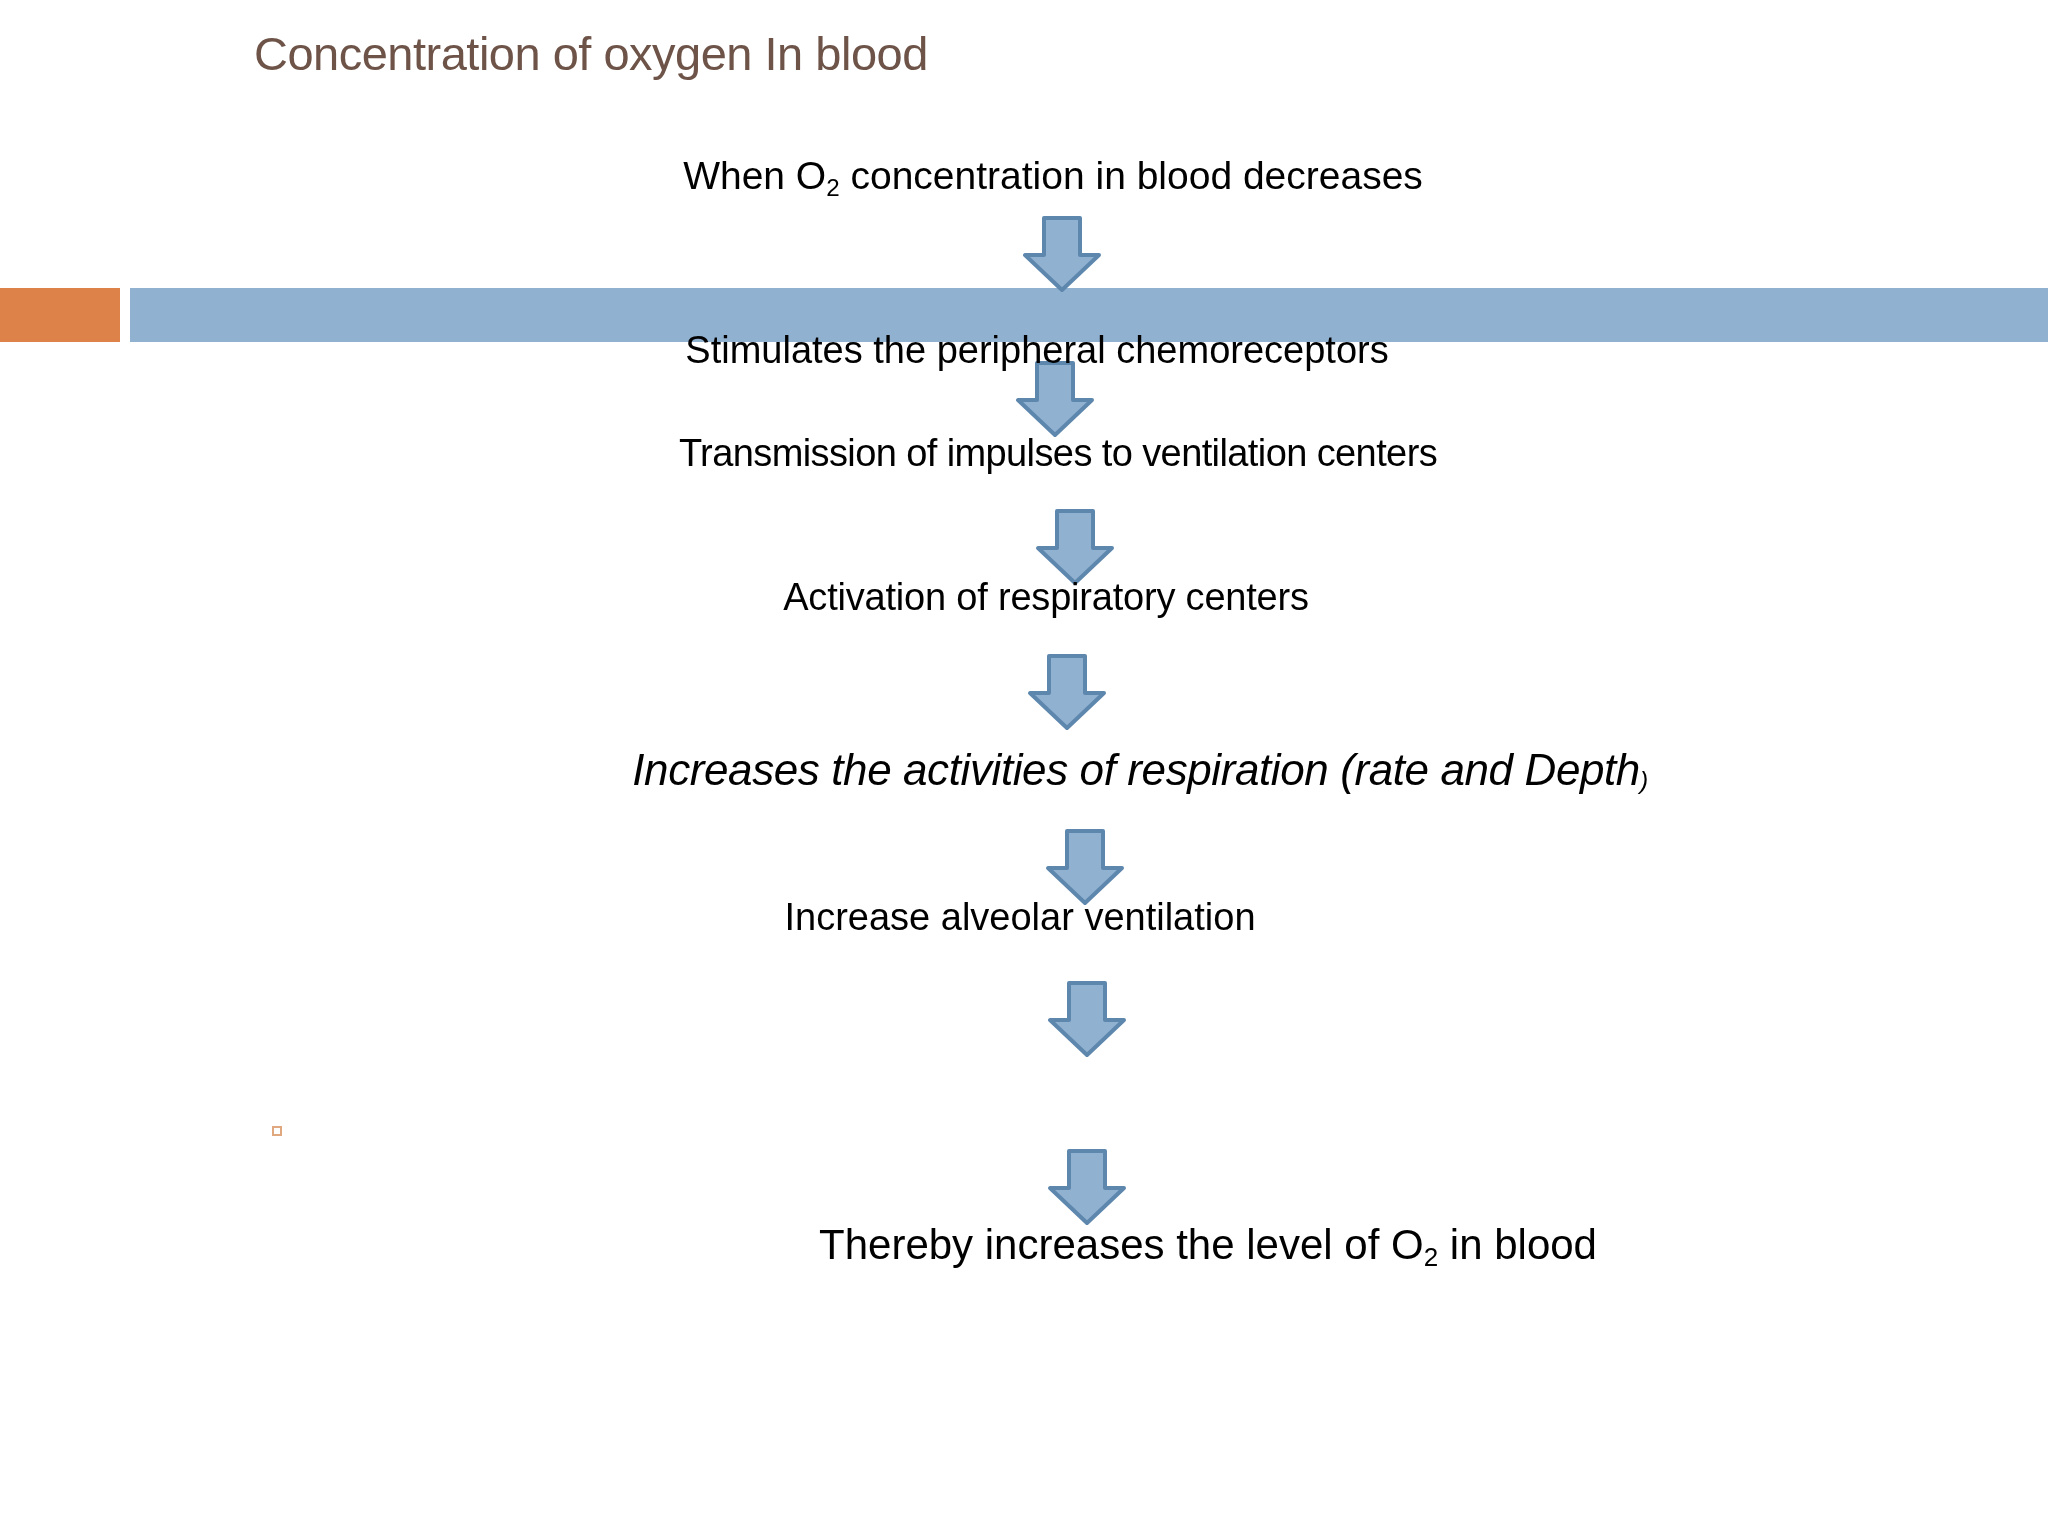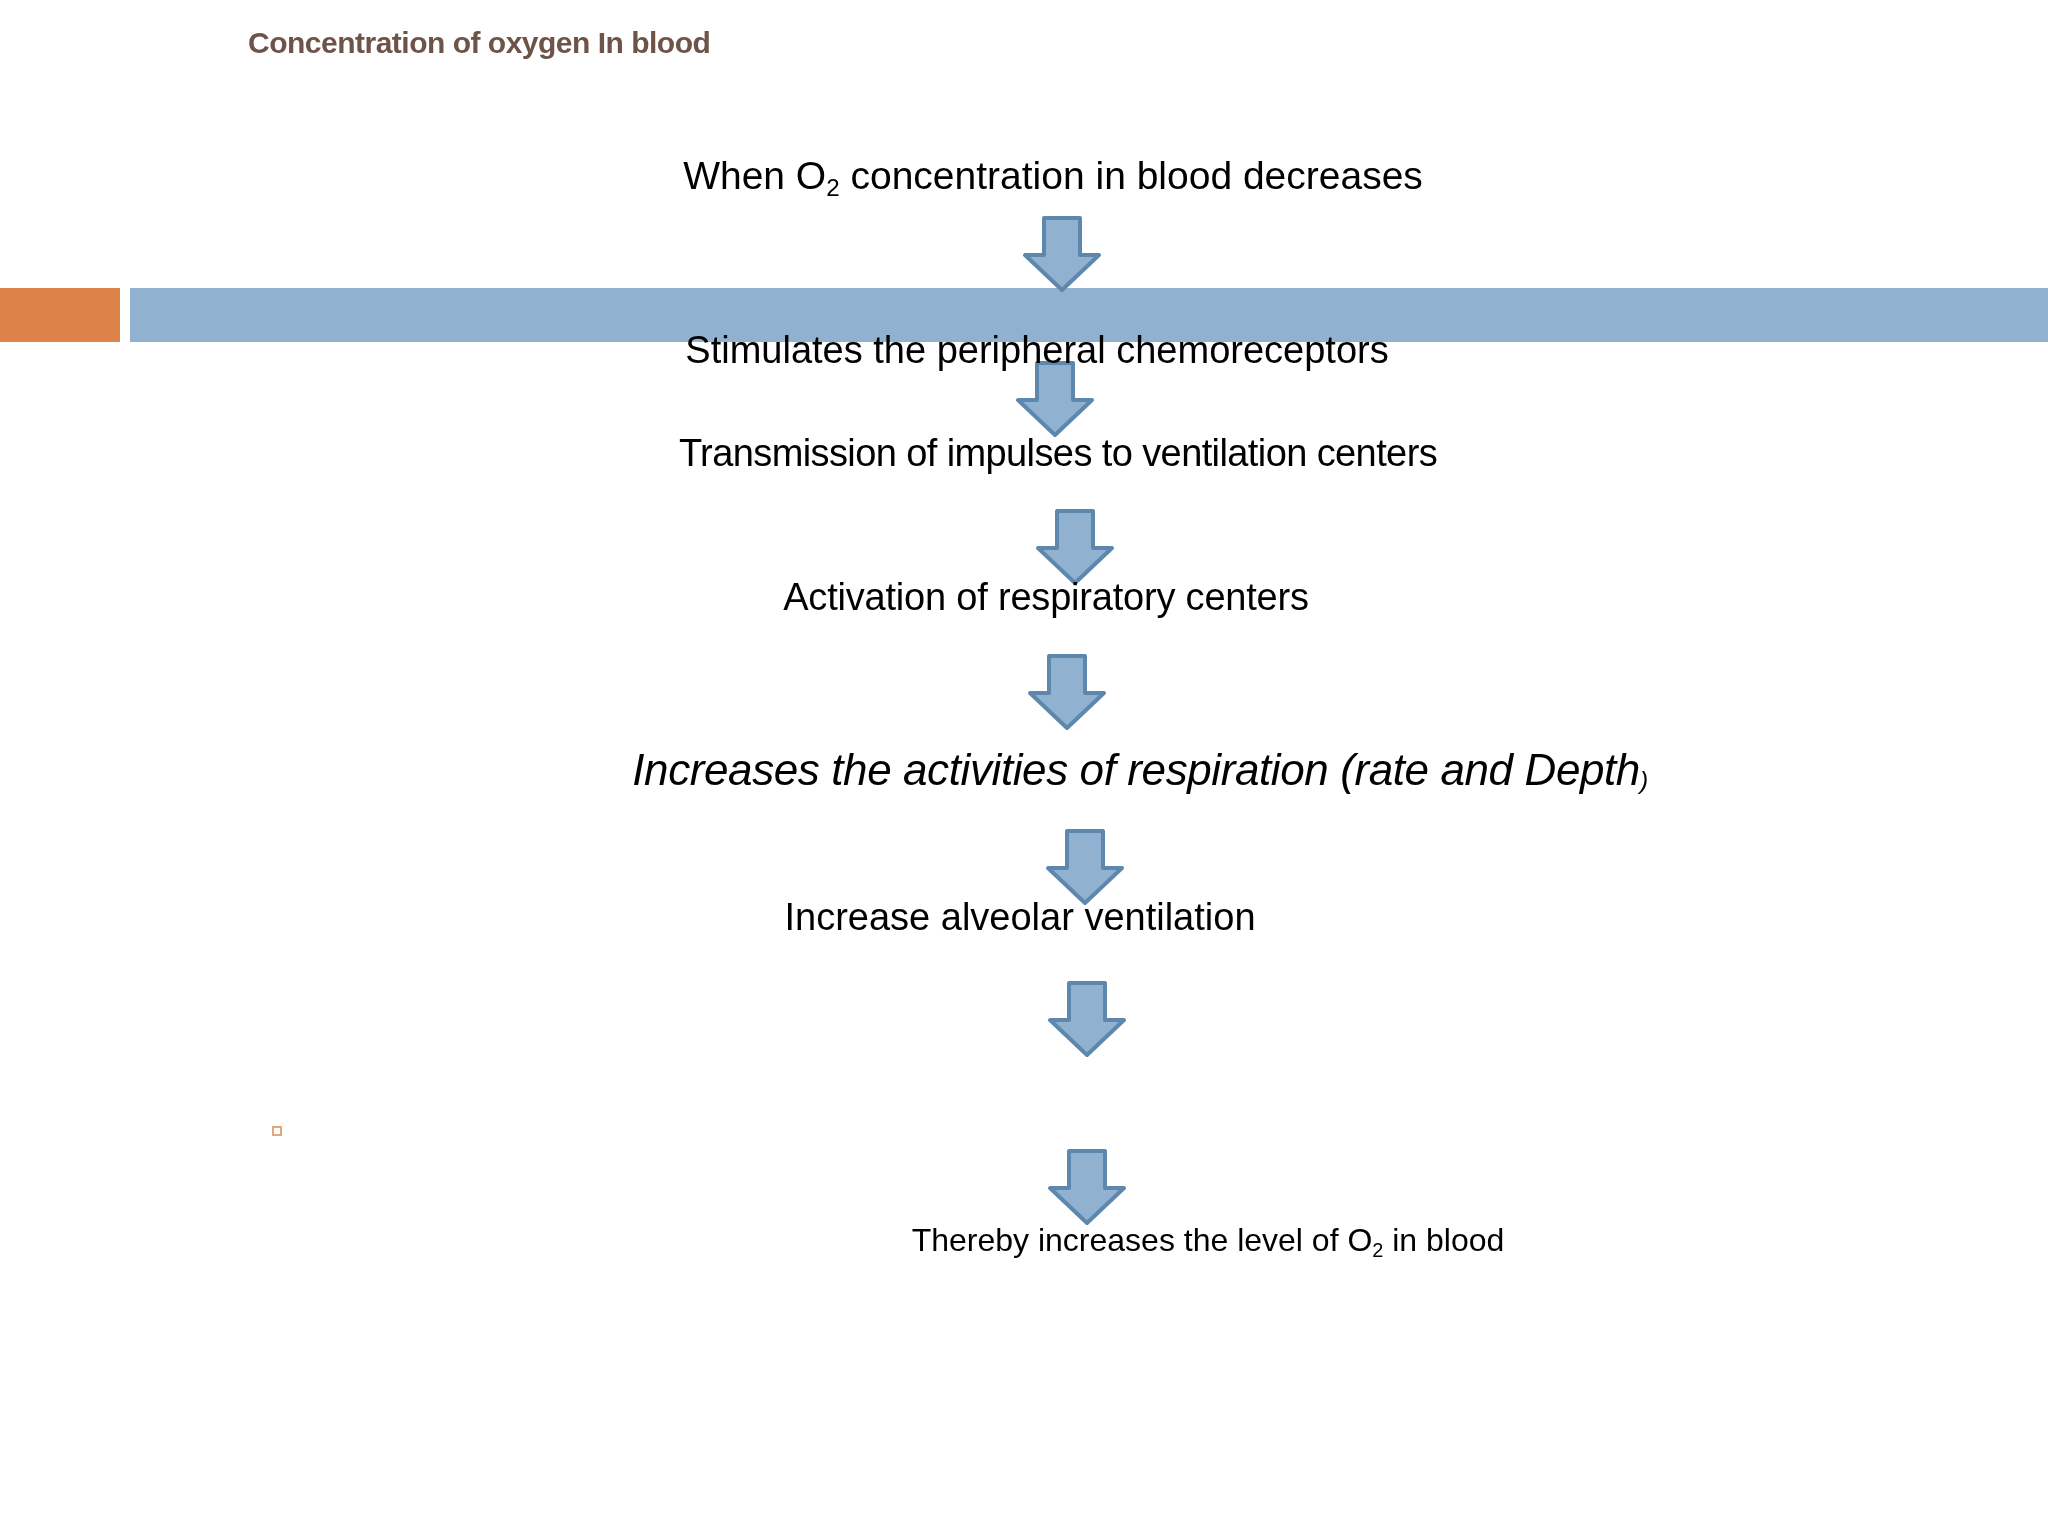--- a/index.html
+++ b/index.html
@@ -22,24 +22,24 @@
     position: absolute;
     left: 0; top: 0;
     width: 2048px;
     height: 1536px;
     background: #ffffff;
   }
 
   
   #slide-title {
     position: absolute;
-    left: 248px;
+    left: 254px;
     top: 26px;
-    font-size: 30px;
-    font-weight: bold;
+    font-size: 47px;
+    font-weight: normal;
     letter-spacing: -0.5px;
     color: #6E5448;
     white-space: nowrap;
     font-family: "Liberation Sans", sans-serif;
   }
 
   
   #accent-bar-orange {
     position: absolute;
     left: 0px;
@@ -80,21 +80,21 @@
     transform: translateX(-50%);
   }
 
   #row-0 { left: 1053px; top: 156px; font-size: 39px; }
   #row-1 { left: 1037px; top: 293px; font-size: 38px; margin-top: 38px; }
   #row-2 { left: 1058px; top: 434px; font-size: 38px; letter-spacing: -0.6px; }
   #row-3 { left: 1046px; top: 578px; font-size: 38px; letter-spacing: -0.2px; }
   #row-4 { left: 1140px; top: 748px; font-size: 44px; letter-spacing: -0.4px; font-style: italic; }
   #row-5 { left: 1020px; top: 898px; font-size: 38px; }
   #row-6 { left: 1138px; top: 1063px; font-size: 38px; }
-  #row-7 { left: 1208px; top: 1224px; font-size: 32px; }
+  #row-7 { left: 1208px; top: 1224px; font-size: 42px; }
 
   
   .flow-arrow {
     position: absolute;
     z-index: 1;
     width: 84px;
     height: 78px;
   }
   .flow-arrow svg { display: block; width: 100%; height: 100%; }
 

